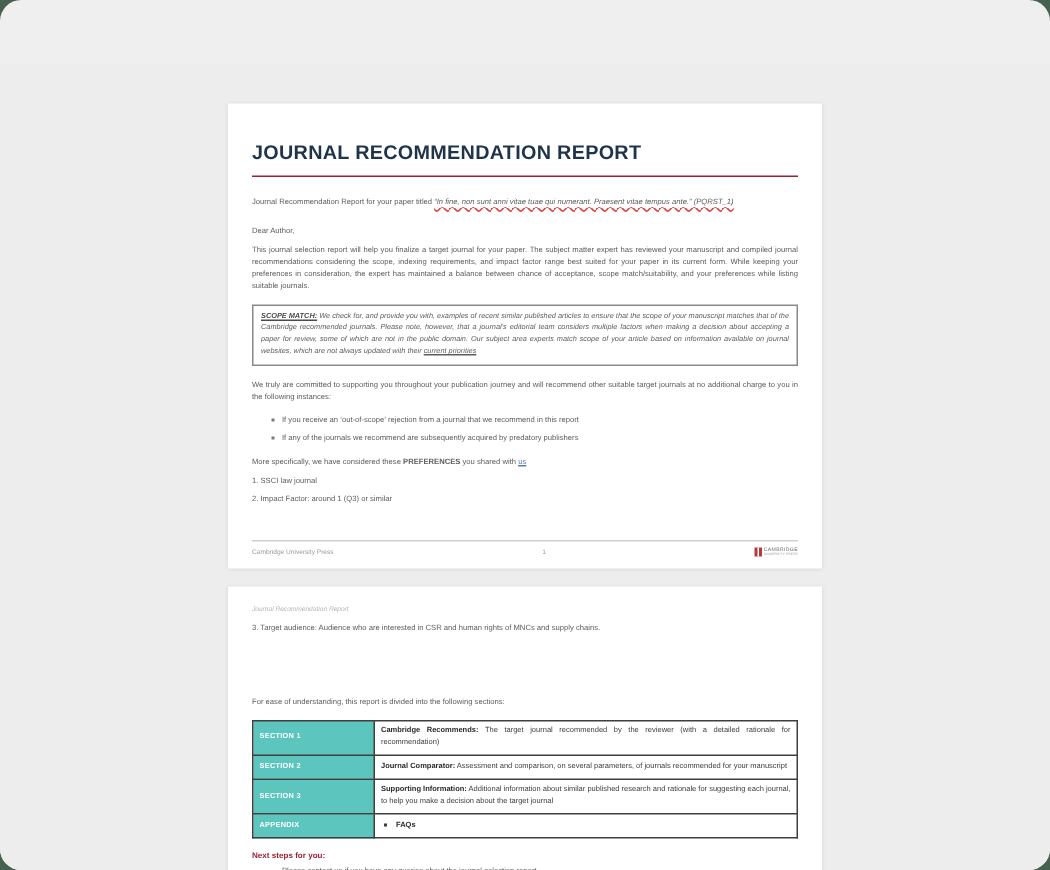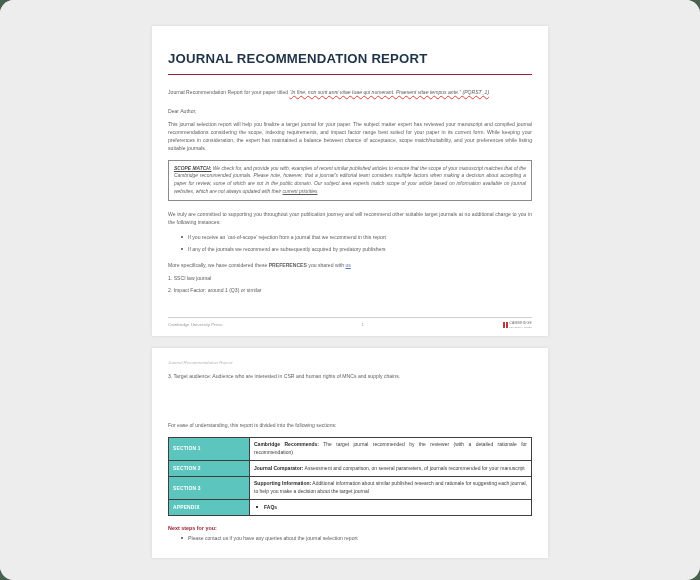--- a/index.html
+++ b/index.html
@@ -18,20 +18,21 @@
     inset: 0;
     background: #efefef;
     border-radius: 14px;
     overflow: hidden;
   }
   .doc-scroll {
     position: absolute;
     inset: 0;
     background: #ededed;
     overflow: hidden;
+    margin-top: 43px;
   }
 
   
   .page {
     position: absolute;
     left: 152px;
     width: 396px;
     background: #ffffff;
     box-shadow: 0 0 3px rgba(0,0,0,0.10);
   }

